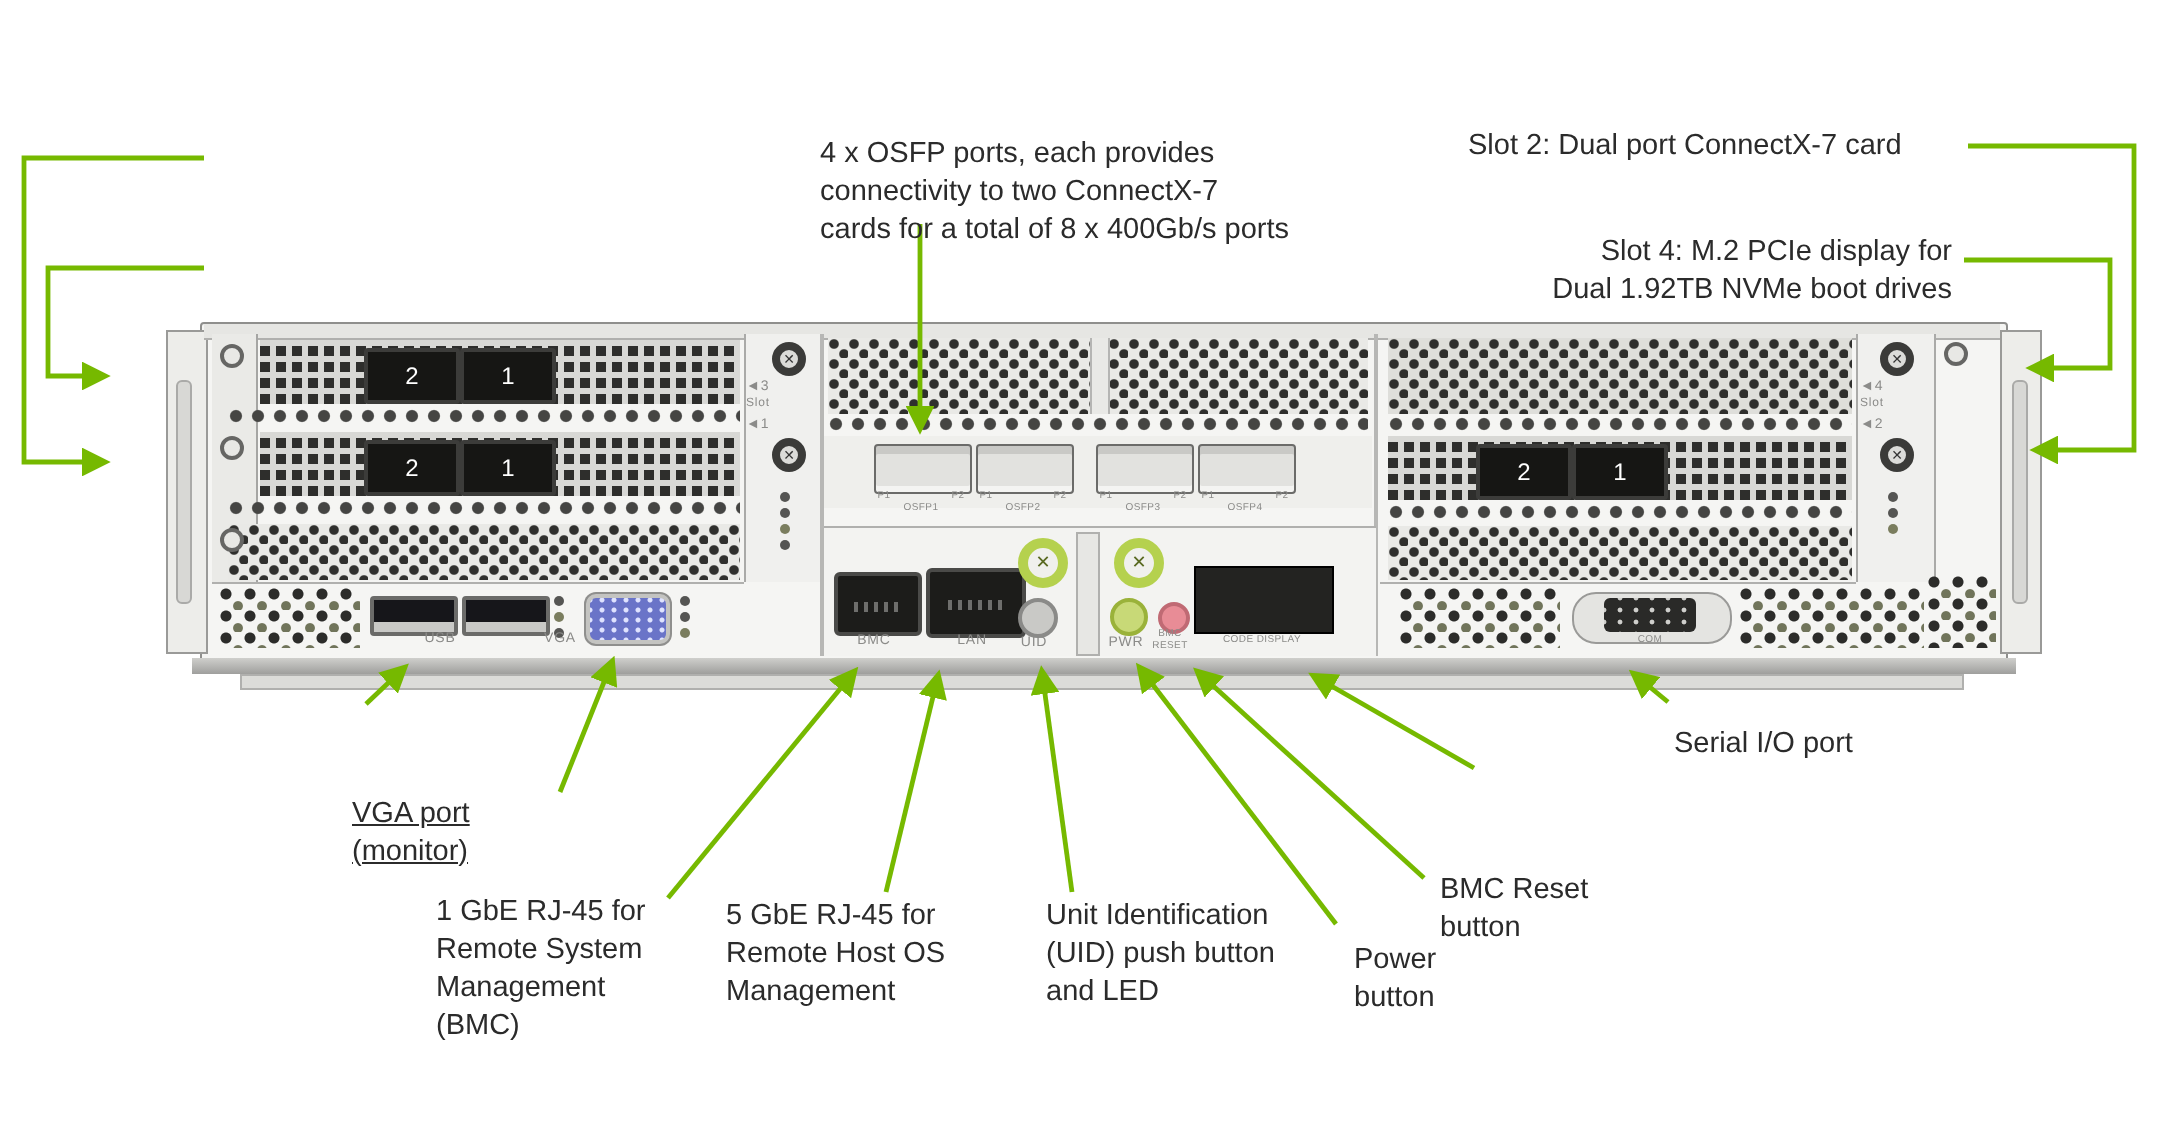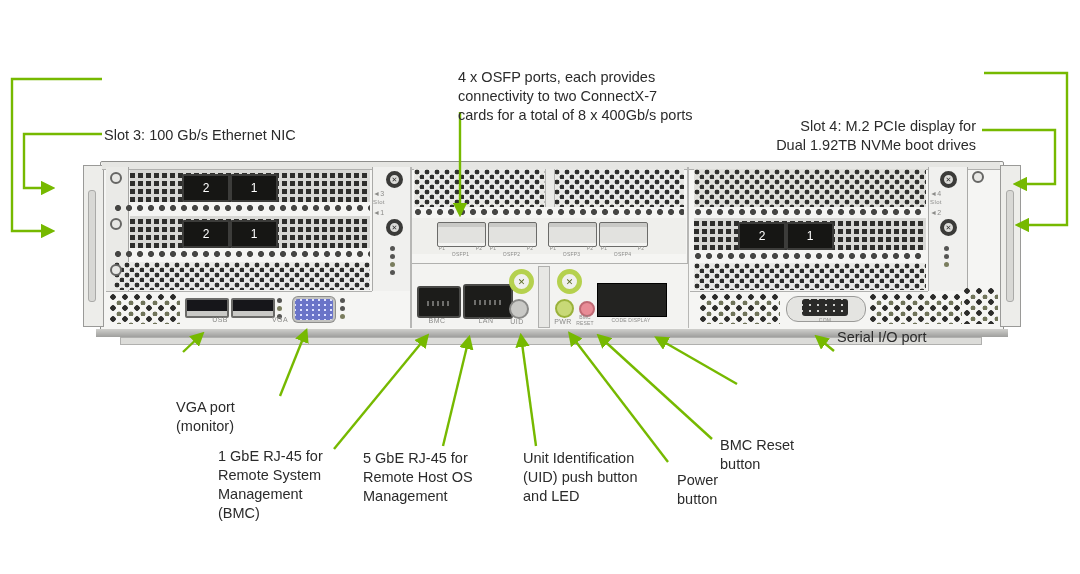--- a/index.html
+++ b/index.html
@@ -227,37 +227,37 @@
       <polyline points="334,449 427,336" marker-end="url(#ah)"></polyline>
       <polyline points="443,446 469,338" marker-end="url(#ah)"></polyline>
       <polyline points="536,446 521,336" marker-end="url(#ah)"></polyline>
       <polyline points="668,462 570,334" marker-end="url(#ah)"></polyline>
       <polyline points="712,439 599,336" marker-end="url(#ah)"></polyline>
       <polyline points="737,384 657,338" marker-end="url(#ah)"></polyline>
       <polyline points="834,351 817,337" marker-end="url(#ah)"></polyline>
     </g>
   </svg>
 
-  <div class="callout" style="left:104px;top:126px;">Slot 3: 100 Gb/s Ethernet NIC</div>
-  <div class="callout" style="left:410px;top:68px;width:330px;margin-left:48px;">4 x OSFP ports, each provides
+  <div class="callout" style="left:410px;top:68px;width:330px;">4 x OSFP ports, each provides
 connectivity to two ConnectX-7
 cards for a total of 8 x 400Gb/s ports</div>
+  <div class="callout" style="left:734px;top:64px;">Slot 2: Dual port ConnectX-7 card</div>
   <div class="callout r" style="left:744px;top:117px;width:232px;">Slot 4: M.2 PCIe display for
 Dual 1.92TB NVMe boot drives</div>
-  <div class="callout" style="left:176px;top:398px;">VGA port
+  <div class="callout" style="left:176px;top:398px;text-decoration:underline;">VGA port
 (monitor)</div>
   <div class="callout" style="left:218px;top:447px;">1 GbE RJ-45 for
 Remote System
 Management
 (BMC)</div>
   <div class="callout" style="left:363px;top:449px;">5 GbE RJ-45 for
 Remote Host OS
 Management</div>
   <div class="callout" style="left:523px;top:449px;">Unit Identification
 (UID) push button
 and LED</div>
   <div class="callout" style="left:677px;top:471px;">Power
 button</div>
   <div class="callout" style="left:720px;top:436px;">BMC Reset
 button</div>
-  <div class="callout" style="left:837px;top:328px;">Serial I/O port</div>
+  <div class="callout" style="left:837px;top:363px;">Serial I/O port</div>
 
 </div>
 
 </body></html>

